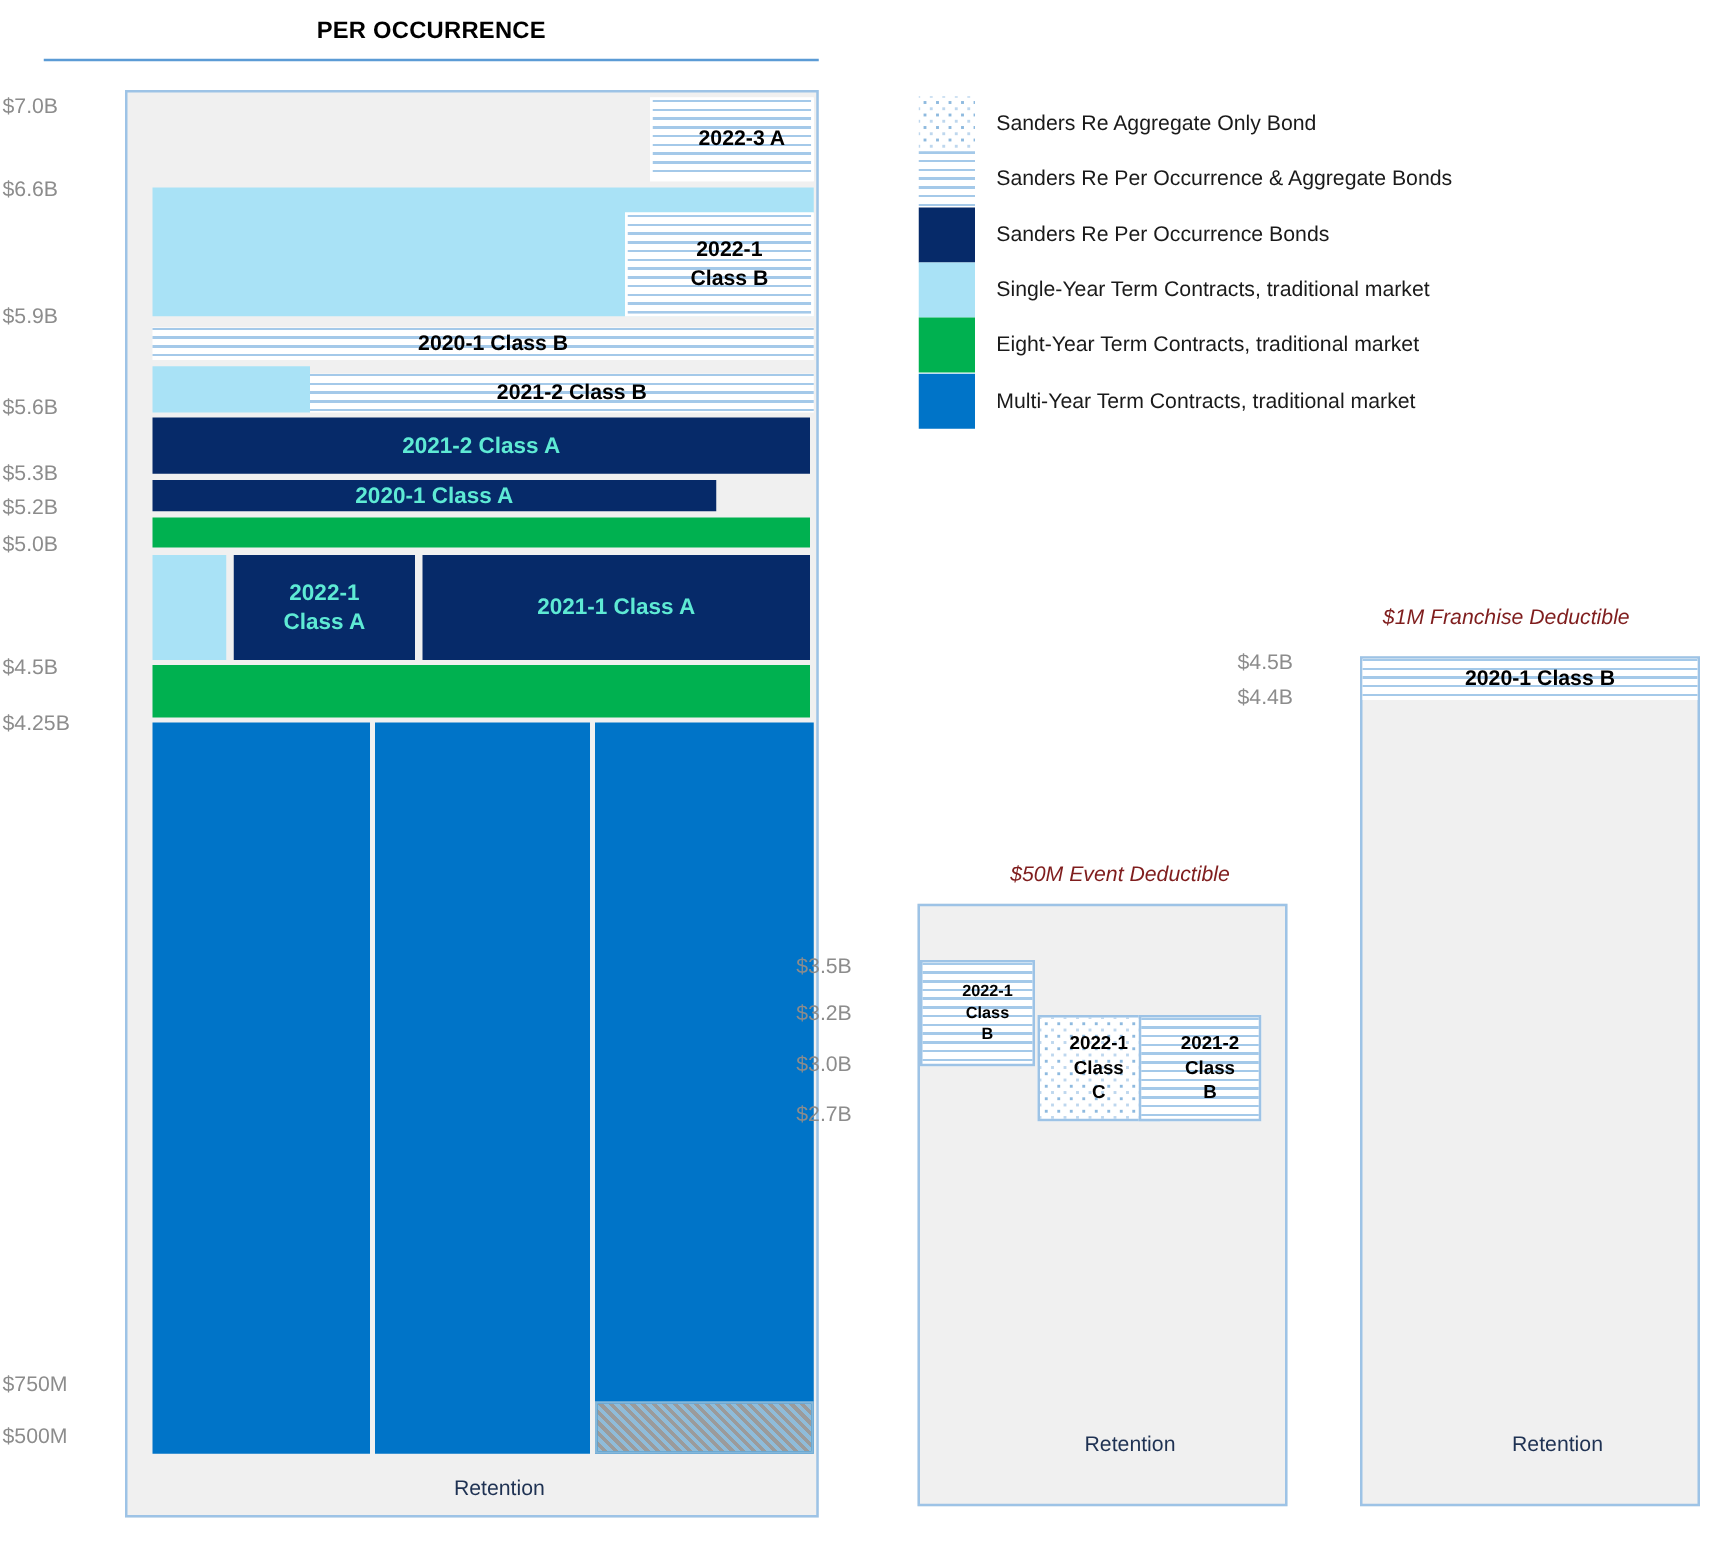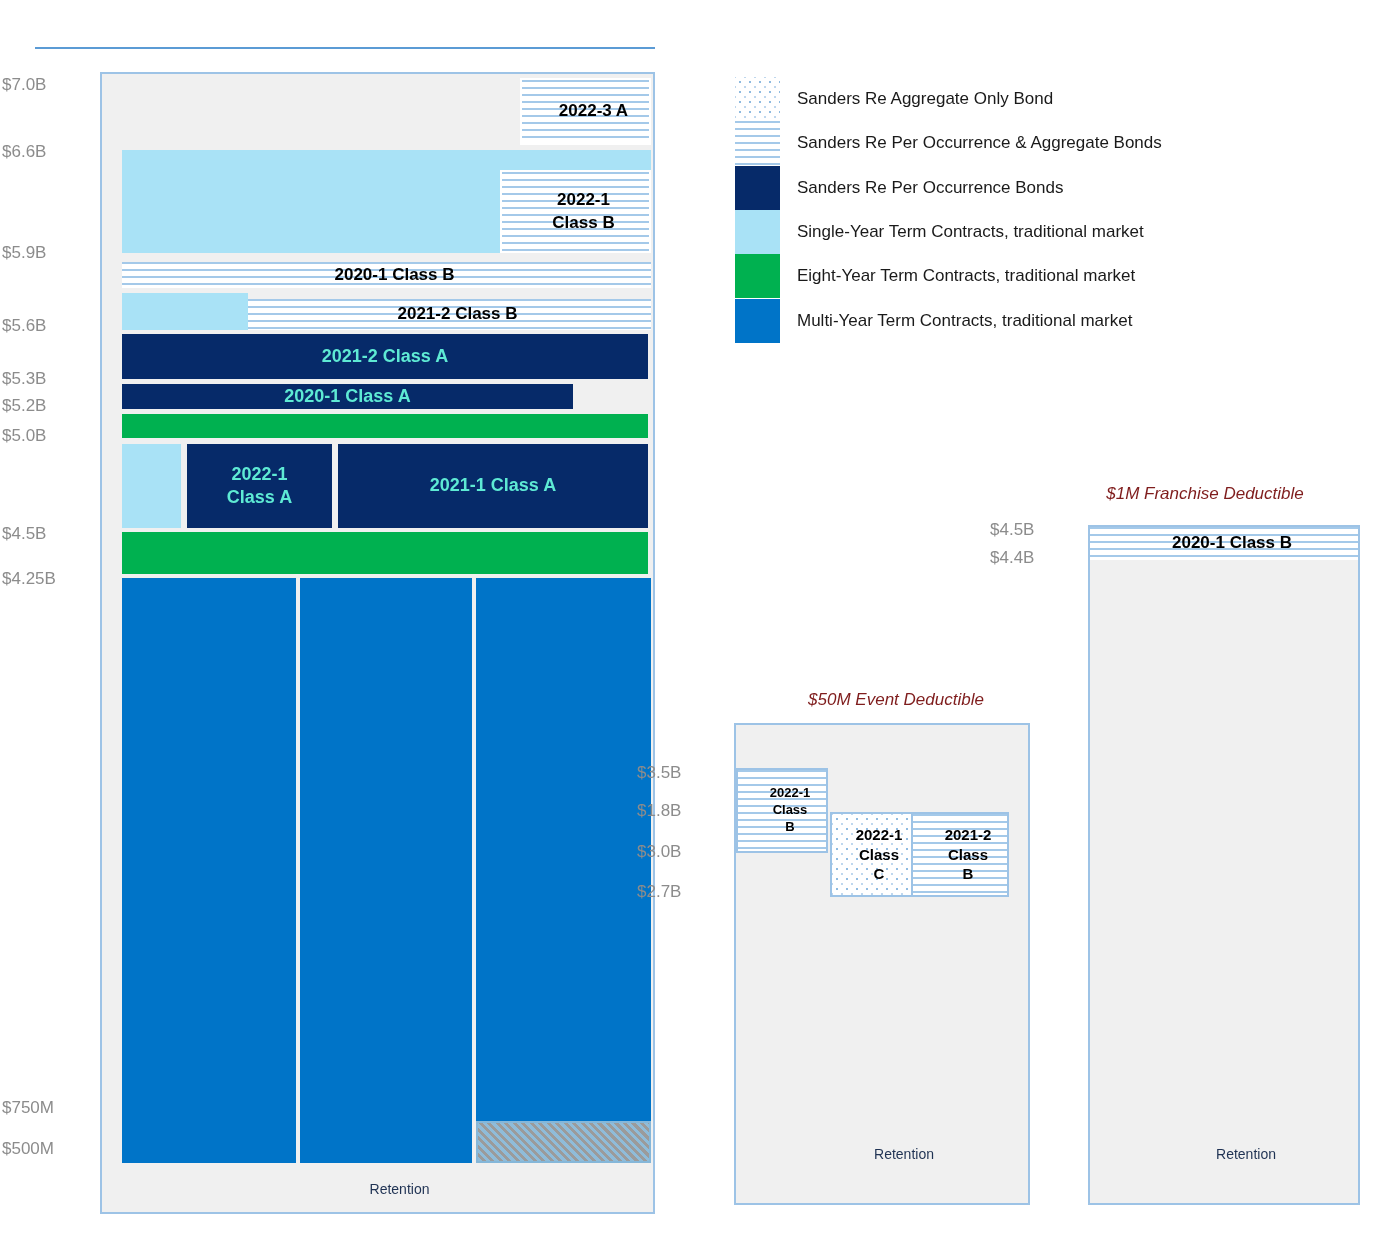--- a/index.html
+++ b/index.html
@@ -13,21 +13,21 @@
   #per-head { left:35px; top:14px; width:620px; height:40px; }
   #per-head .sec-rule { top:33px; }
   #agg-head { left:688px; top:398px; width:672px; height:40px; }
   #agg-head .sec-rule { top:33px; }
 
   .tower-frame { position:absolute; background:#F0F0F0; border:2px solid #9DC3E6; }
   .tower-title { position:absolute; font-style:italic; font-size:17px; color:#7f1d1d; text-align:center; }
   .axis-label { position:absolute; width:90px; text-align:left; font-size:17px; color:#8C8C8C; line-height:22px; }
   .layer { position:absolute; display:flex; align-items:center; justify-content:center;
            text-align:center; font-weight:bold; color:#000; white-space:pre-line; line-height:1.3; }
-  .retention-label { position:absolute; text-align:center; font-size:14px; color:#1F3253;padding-left:44px; }
+  .retention-label { position:absolute; text-align:center; font-size:17px; color:#1F3253;padding-left:44px; }
 
   
   .p-navy      { background:#062A69; color:#5eead4; }
   .p-lightblue { background:#A9E2F6; }
   .p-green     { background:#00B150; }
   .p-blue      { background:#0074C8; }
   .p-striped   { background-color:#ffffff;
                  background-image:repeating-linear-gradient(to bottom,#A4C9E9 0px,#A4C9E9 2px,rgba(0,0,0,0) 2px,rgba(0,0,0,0) 7px);padding-left:16px; }
   .p-dotted    { background-color:#ffffff;
                  background-image:radial-gradient(#8FBADF 1.3px,rgba(0,0,0,0) 1.4px),
@@ -42,20 +42,21 @@
   
   .legend-item { position:absolute; display:flex; align-items:center; }
   .legend-swatch { width:45px; height:44px; flex:0 0 45px; }
   .legend-label { margin-left:17px; font-size:17px; color:#1A1A1A; white-space:nowrap; }
 </style>
 </head>
 <body>
 
 <div id="canvas">
   <div id="per-head" class="sec-header">
+    <div class="sec-title">PER OCCURRENCE</div>
     <div class="sec-rule"></div>
   </div>
   <div id="towers">
       <div>
         <div class="tower-frame" style="left: 100px; top: 72px; width: 555px; height: 1142px;"></div>
         <div class="axis-label" style="left: 2px; top: 74px;">$7.0B</div>
         <div class="axis-label" style="left: 2px; top: 141px;">$6.6B</div>
         <div class="axis-label" style="left: 2px; top: 242px;">$5.9B</div>
         <div class="axis-label" style="left: 2px; top: 315px;">$5.6B</div>
         <div class="axis-label" style="left: 2px; top: 368px;">$5.3B</div>
@@ -83,21 +84,21 @@
         <div class="layer p-blue" style="left: 122px; top: 578px; width: 174px; height: 585px;"></div>
         <div class="layer p-blue" style="left: 300px; top: 578px; width: 172px; height: 585px;"></div>
         <div class="layer p-blue" style="left: 476px; top: 578px; width: 175px; height: 585px;"></div>
         <div class="layer p-hatch b-hatch" style="left: 476px; top: 1121px; width: 175px; height: 42px;"></div>
         <div class="retention-label" style="left: 100px; top: 1181px; width: 555px;">Retention</div>
       </div>
       <div>
         <div class="tower-title" style="left: 746px; top: 690px; width: 300px;">$50M Event Deductible</div>
         <div class="tower-frame" style="left: 734px; top: 723px; width: 296px; height: 482px;"></div>
         <div class="axis-label" style="left: 637px; top: 762px;">$3.5B</div>
-        <div class="axis-label" style="left: 637px; top: 800px;">$1.8B</div>
+        <div class="axis-label" style="left: 637px; top: 800px;">$3.2B</div>
         <div class="axis-label" style="left: 637px; top: 841px;">$3.0B</div>
         <div class="axis-label" style="left: 637px; top: 881px;">$2.7B</div>
         <div class="layer p-striped b-blue" style="left: 736px; top: 768px; width: 92px; height: 85px; font-size: 13px;">2022-1
 Class
 B</div>
         <div class="layer p-dotted b-blue" style="left: 830px; top: 812px; width: 98px; height: 85px; font-size: 15px;">2022-1
 Class
 C</div>
         <div class="layer p-striped b-blue" style="left: 911px; top: 812px; width: 98px; height: 85px; font-size: 15px;">2021-2
 Class

